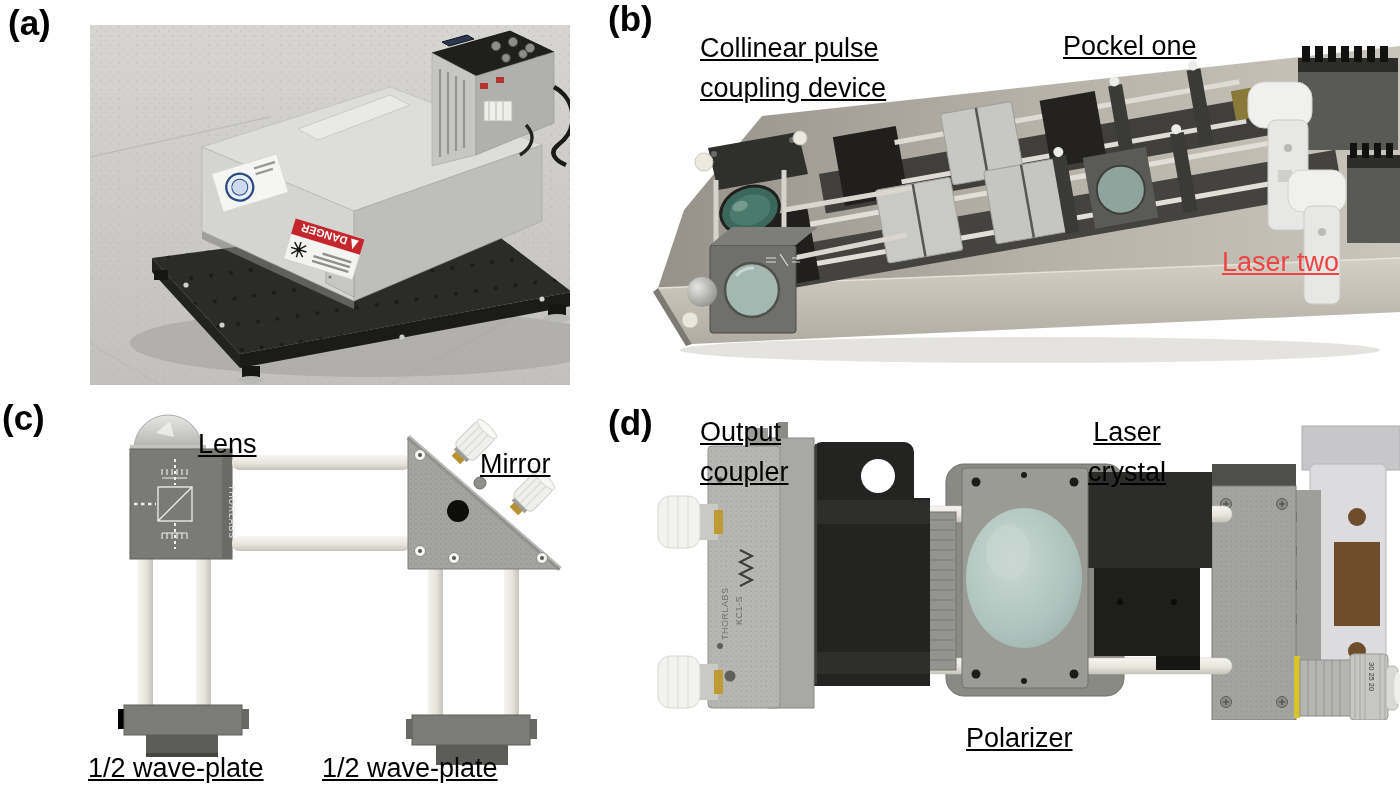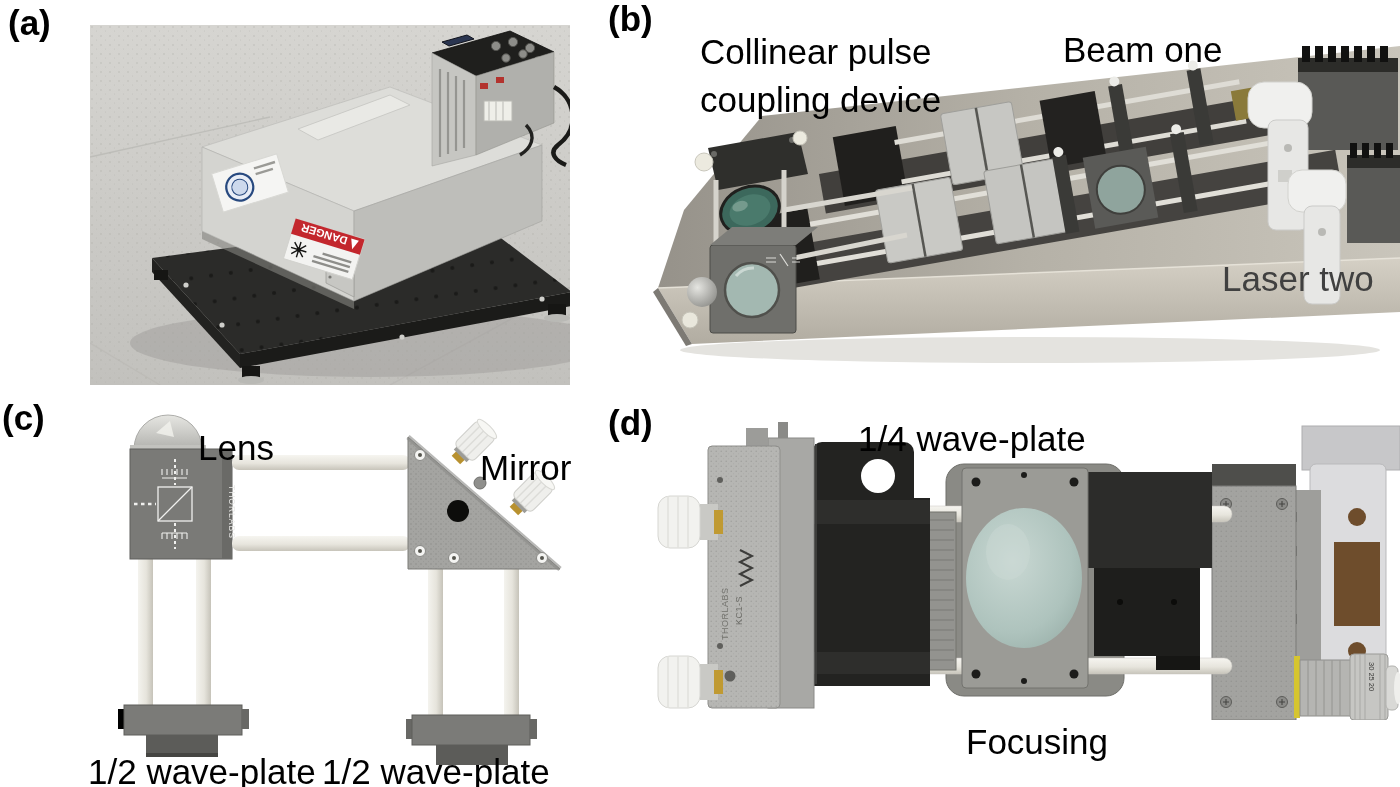--- a/index.html
+++ b/index.html
@@ -1,19 +1,19 @@
 <!DOCTYPE html>
 <html><head>
 <meta charset="utf-8">
 <style>
   html,body{margin:0;padding:0;background:#ffffff;}
   .fig{position:relative;width:1400px;height:787px;background:#ffffff;overflow:hidden;
        font-family:"Liberation Sans", sans-serif;}
   .ptag{position:absolute;font-size:35px;font-weight:bold;color:#000;line-height:1.1;}
-  .lbl{position:absolute;font-size:35px;color:#000;line-height:48px;white-space:pre-line;}
+  .lbl{position:absolute;font-size:27px;color:#000;line-height:40px;white-space:pre-line;text-decoration:underline;}
   .lbl.center{text-align:center;}
   svg{position:absolute;display:block;}
   text{font-family:"Liberation Sans", sans-serif;}
 </style>
 </head>
 <body>
 
 <div class="fig">
 
   <svg style="left:90px;top:25px" width="480" height="360" viewBox="0 0 480 360">
@@ -460,24 +460,27 @@
     </g>
   </svg>
 
   <div class="ptag" style="left:8px;top:4px">(a)</div>
   <div class="ptag" style="left:608px;top:0px">(b)</div>
   <div class="ptag" style="left:2px;top:399px">(c)</div>
   <div class="ptag" style="left:608px;top:404px">(d)</div>
 
   <div class="lbl" style="left:700px;top:28px">Collinear pulse
 coupling device</div>
-  <div class="lbl" style="left:1063px;top:26px">Beam one</div>
-  <div class="lbl" style="left:1222px;top:255px;color:#404040">Laser two</div>
+  <div class="lbl" style="left:1063px;top:26px">Pockel one</div>
+  <div class="lbl" style="left:1222px;top:242px;color:#ef4444">Laser two</div>
 
   <div class="lbl" style="left:198px;top:424px">Lens</div>
   <div class="lbl" style="left:480px;top:444px">Mirror</div>
   <div class="lbl" style="left:88px;top:748px">1/2 wave-plate</div>
   <div class="lbl" style="left:322px;top:748px">1/2 wave-plate</div>
 
-  <div class="lbl" style="left:858px;top:415px">1/4 wave-plate</div>
-  <div class="lbl" style="left:966px;top:718px">Focusing</div>
+  <div class="lbl" style="left:700px;top:412px">Output
+coupler</div>
+  <div class="lbl center" style="left:1080px;top:412px;width:94px">Laser
+crystal</div>
+  <div class="lbl" style="left:966px;top:718px">Polarizer</div>
 
 </div>
 
 </body></html>

